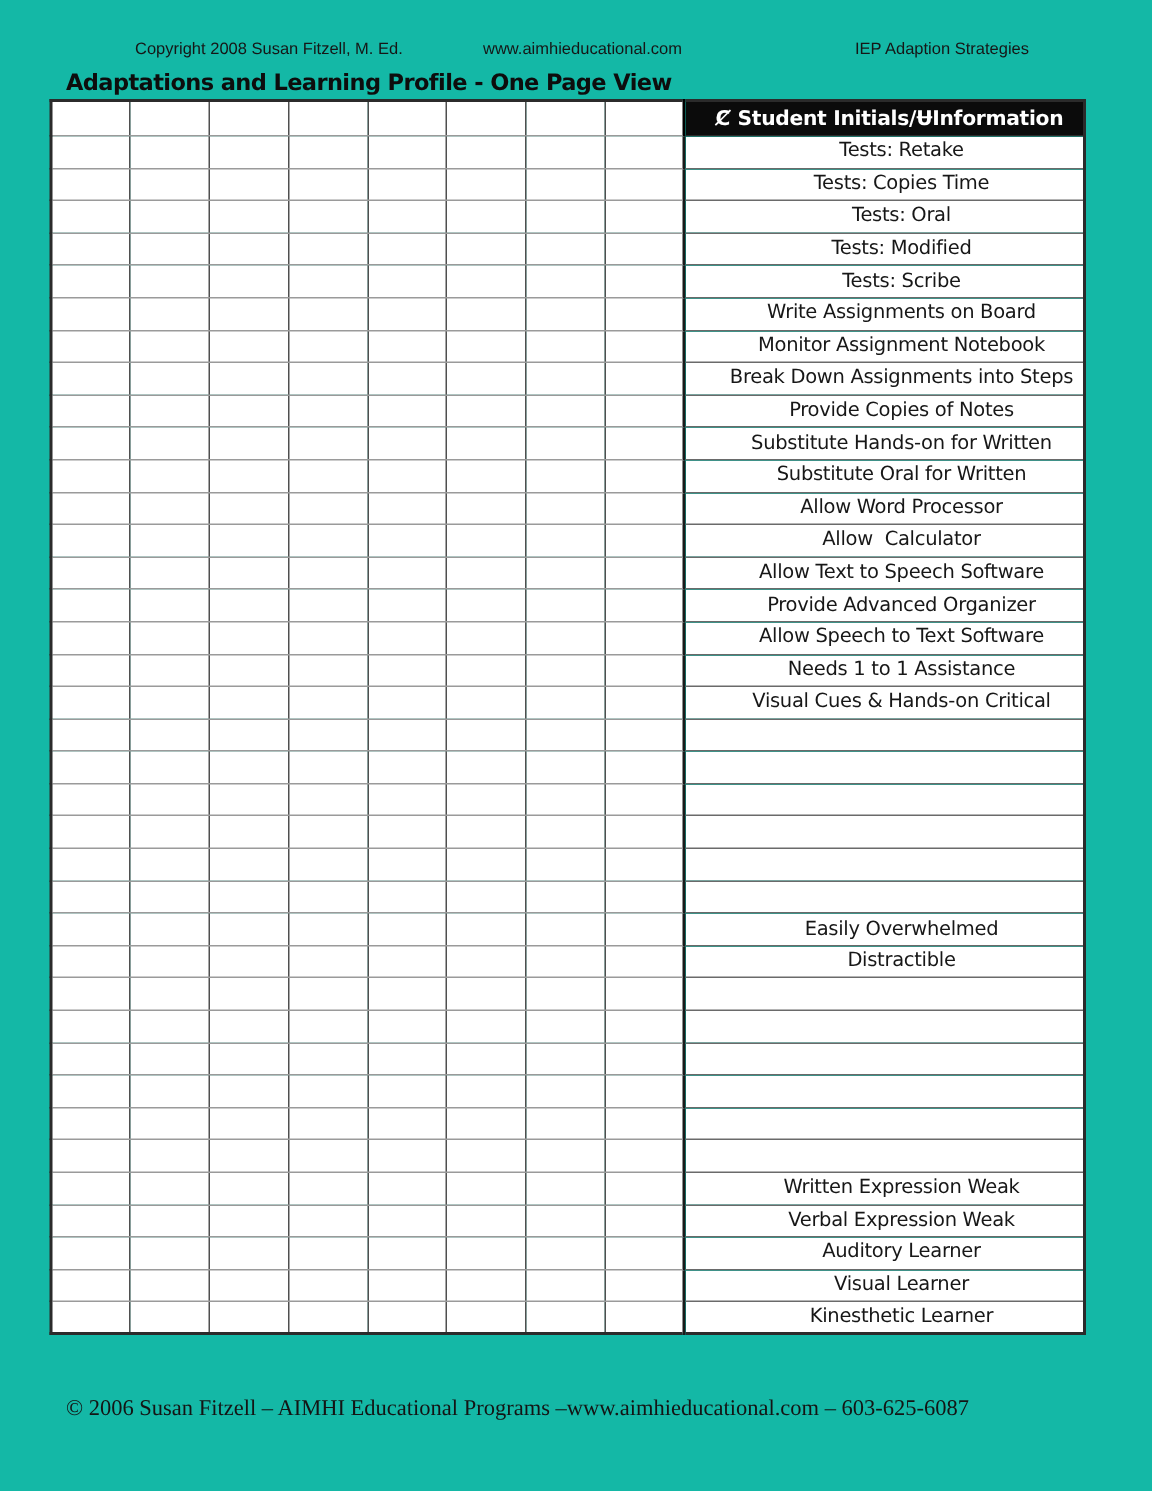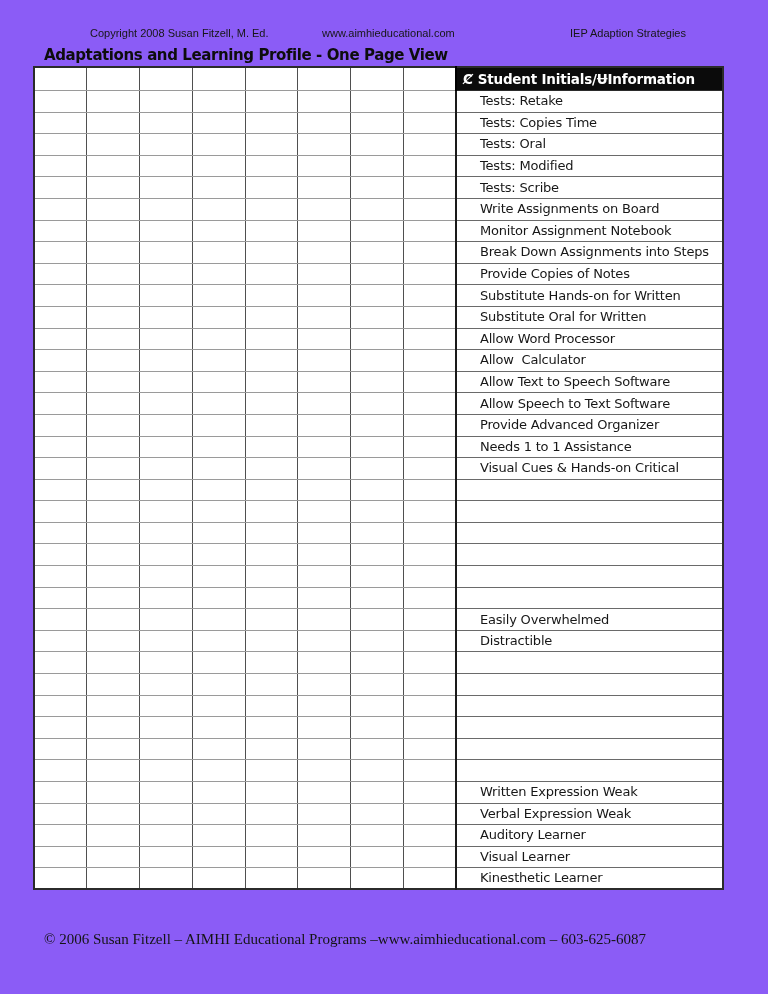--- a/index.html
+++ b/index.html
@@ -1,21 +1,21 @@
 <!DOCTYPE html>
 <html><head>
 <meta charset="utf-8">
 <style>
   * { margin: 0; padding: 0; box-sizing: border-box; }
   html, body { background: #ffffff; }
   .page {
     position: relative;
     width: 768px;
     height: 994px;
-    background: #8b5cf6;
+    background: #14b8a6;
     overflow: hidden;
     font-family: "DejaVu Sans", sans-serif;
     color: #1c1c1c;
   }
   
   .meta {
     position: absolute;
     top: 27px; left: 0; width: 768px; height: 14px;
     font-family: "Liberation Sans", sans-serif;
     font-size: 11px;
@@ -62,35 +62,35 @@
   .lcell {
     border-top: 1px solid #6a6a6a;
     border-bottom: 1px solid #6a6a6a;
     border-left: 2px solid #1a1a1a;
     background: #ffffff;
     height: 21.6px;
     font-size: 13px;
     letter-spacing: -0.2px;
     line-height: 20px;
     padding-left: 23px;
-    text-align: left;
+    text-align: center;
     vertical-align: middle;
     white-space: pre;
     overflow: hidden;
     color: #171717;
   }
   thead .label-head {
     background: #0b0b0b;
     color: #ffffff;
     height: 23px;
     font-size: 13.5px;
     font-weight: 700;
     letter-spacing: -0.2px;
     line-height: 22px;
-    padding-left: 6px;
+    padding-left: 20px;
     text-align: left;
     vertical-align: middle;
     white-space: pre;
     overflow: hidden;
     border-left: 2px solid #000000;
     border-bottom: 1px solid #2b2b2b;
   }
   .hdr-icon { font-weight: 900; display: inline-block; }
   .hdr-icon.gap { margin-right: 5px; }
   
@@ -298,32 +298,32 @@
         </tr>
         <tr>
           <td class="scell"></td>
           <td class="scell"></td>
           <td class="scell"></td>
           <td class="scell"></td>
           <td class="scell"></td>
           <td class="scell"></td>
           <td class="scell"></td>
           <td class="scell"></td>
+          <td class="lcell">Provide Advanced Organizer</td>
+        </tr>
+        <tr>
+          <td class="scell"></td>
+          <td class="scell"></td>
+          <td class="scell"></td>
+          <td class="scell"></td>
+          <td class="scell"></td>
+          <td class="scell"></td>
+          <td class="scell"></td>
+          <td class="scell"></td>
           <td class="lcell">Allow Speech to Text Software</td>
-        </tr>
-        <tr>
-          <td class="scell"></td>
-          <td class="scell"></td>
-          <td class="scell"></td>
-          <td class="scell"></td>
-          <td class="scell"></td>
-          <td class="scell"></td>
-          <td class="scell"></td>
-          <td class="scell"></td>
-          <td class="lcell">Provide Advanced Organizer</td>
         </tr>
         <tr>
           <td class="scell"></td>
           <td class="scell"></td>
           <td class="scell"></td>
           <td class="scell"></td>
           <td class="scell"></td>
           <td class="scell"></td>
           <td class="scell"></td>
           <td class="scell"></td>

